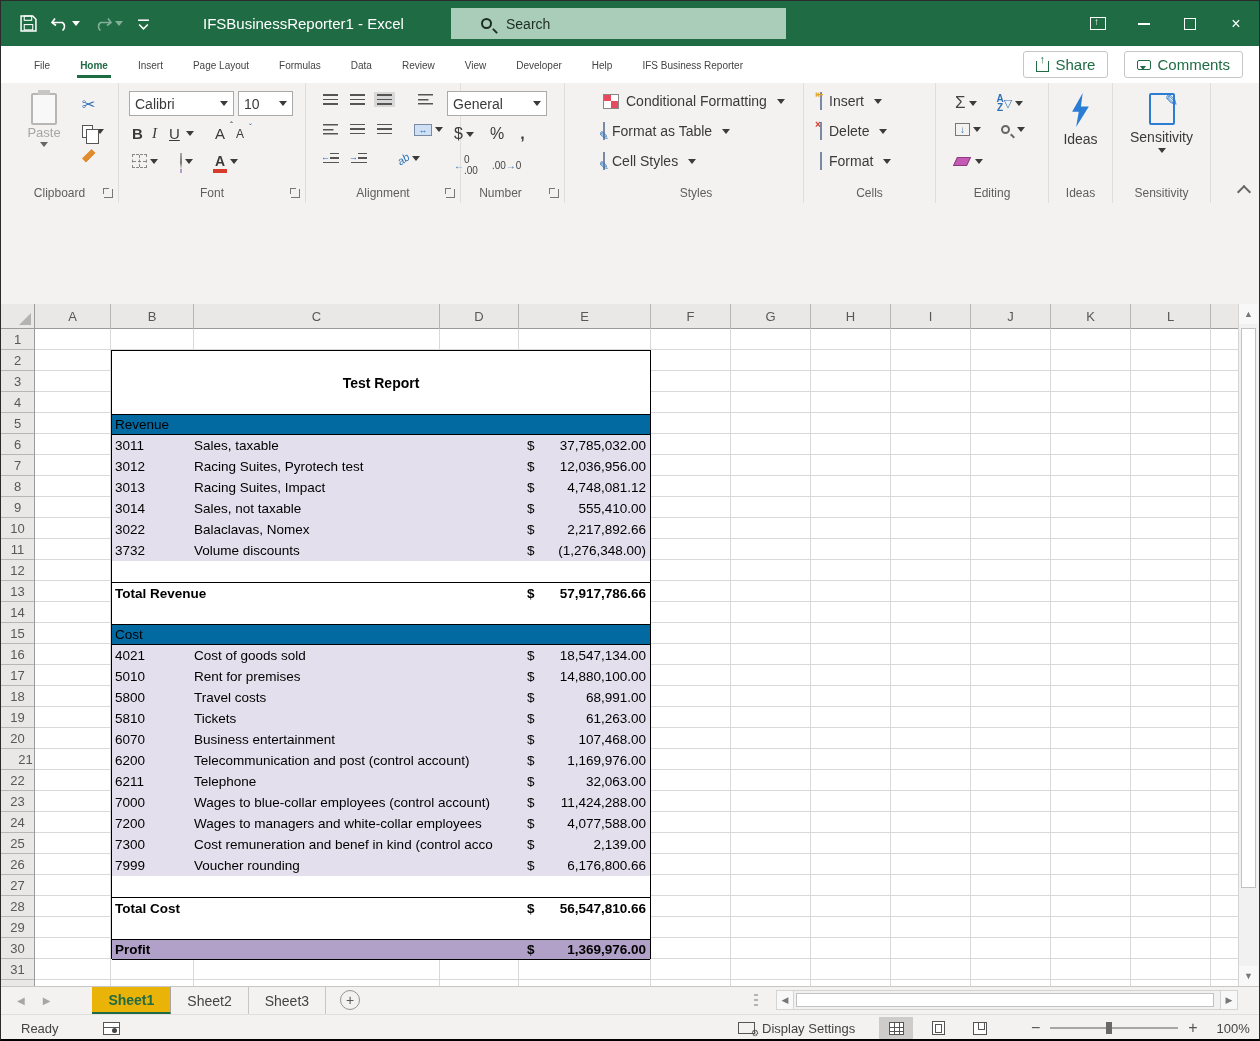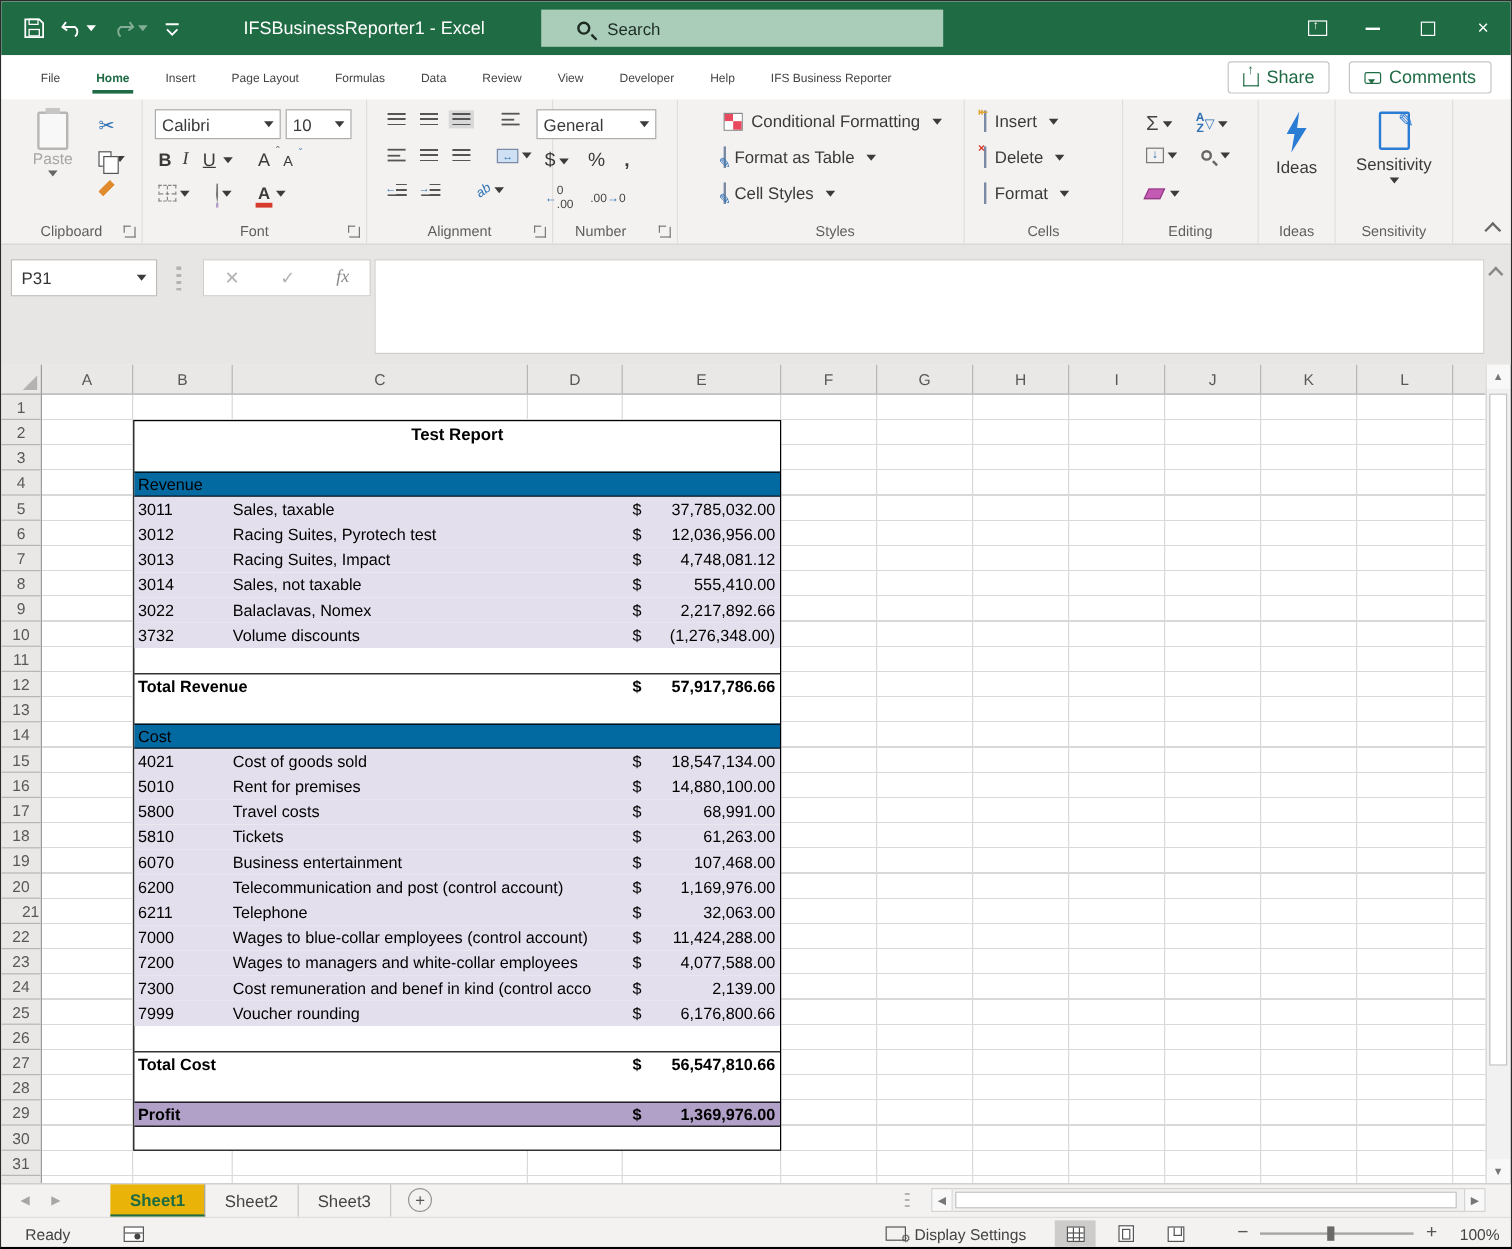--- a/index.html
+++ b/index.html
@@ -146,21 +146,21 @@
   .colheads { position:absolute; left:34px; top:303px; height:25px; display:flex; background:#e9e8e7; border-bottom:1px solid #9b9b9b; width:1203px; }
   .chcell { height:25px; border-right:1px solid #b8b6b4; display:flex; align-items:center; justify-content:center; font-size:13px; color:#5a5856; cursor:pointer; }
   .rowheads { position:absolute; left:0; top:328px; width:34px; height:657px; background:#e9e8e7; border-right:1px solid #9b9b9b; overflow:hidden; }
   .rhcell { height:21px; border-bottom:1px solid #b8b6b4; display:flex; align-items:center; justify-content:center; font-size:13px; color:#5a5856; cursor:pointer; }
   .gridarea { position:absolute; left:34px; top:328px; width:1203px; height:657px; background:#fff; overflow:hidden;
       background-image:repeating-linear-gradient(180deg, transparent 0 20px, #d9d9d9 20px 21px); }
   .vline { position:absolute; top:0; bottom:0; width:1px; background:#d9d9d9; }
 
   
   .report { position:absolute; left:76px; top:21px; width:540px; height:609px; background:#fff; border:1.5px solid #000; font-size:13.5px; color:#000; }
-  .titleblock { height:42px; display:flex; justify-content:center; padding-top:3px; font-weight:bold; font-size:14px; }
+  .titleblock { height:42px; display:flex; justify-content:center; padding-top:3px; font-weight:bold; font-size:14px;margin-top:21px; }
   .trow { height:21px; display:flex; align-items:center; overflow:hidden; }
   .trow.section { background:#0369a1; border-top:1.2px solid #000; border-bottom:1.2px solid #000; font-weight:normal;align-items:center; }
   .trow.item { background:#e4dfec; }
   .trow.total { border-top:1.2px solid #000; font-weight:bold;justify-content:flex-end; }
   .trow.profit { background:#b1a0c7; border-top:1.2px solid #000; border-bottom:1.2px solid #000; font-weight:bold; }
   .c-code { width:82px; padding-left:3px; flex:none; }
   .c-desc { flex:1; white-space:nowrap; overflow:hidden; }
   .c-lab { flex:1; padding-left:3px; white-space:nowrap; }
   .c-money { width:131px; flex:none; display:flex; justify-content:space-between; padding:0 4px 0 8px; }
 
@@ -512,34 +512,20 @@
         <div class="sensic"></div>
         <div style="font-size:14px">Sensitivity</div>
         <div class="chev dark" style="margin:3px auto 0 auto"></div>
       </div>
       <div class="glabel">Sensitivity</div>
     </div>
 
     <div class="ribcollapse"></div>
   </div>
 
-  <div class="formularow">
-    <div class="namebox">
-      <span>P31</span>
-      <span class="chev dark"></span>
-    </div>
-    <div class="vdots"></div>
-    <div class="fxbox">
-      <span>✕</span>
-      <span>✓</span>
-      <span class="fxlab">fx</span>
-    </div>
-    <div class="finput"></div>
-    <div class="fcollapse"></div>
-  </div>
 
   <div class="corner"></div>
   <div class="colheads">
       <div class="chcell" style="width: 76px;">A</div>
       <div class="chcell" style="width: 83px;">B</div>
       <div class="chcell" style="width: 246px;">C</div>
       <div class="chcell" style="width: 79px;">D</div>
       <div class="chcell" style="width: 132px;">E</div>
       <div class="chcell" style="width: 80px;">F</div>
       <div class="chcell" style="width: 80px;">G</div>

